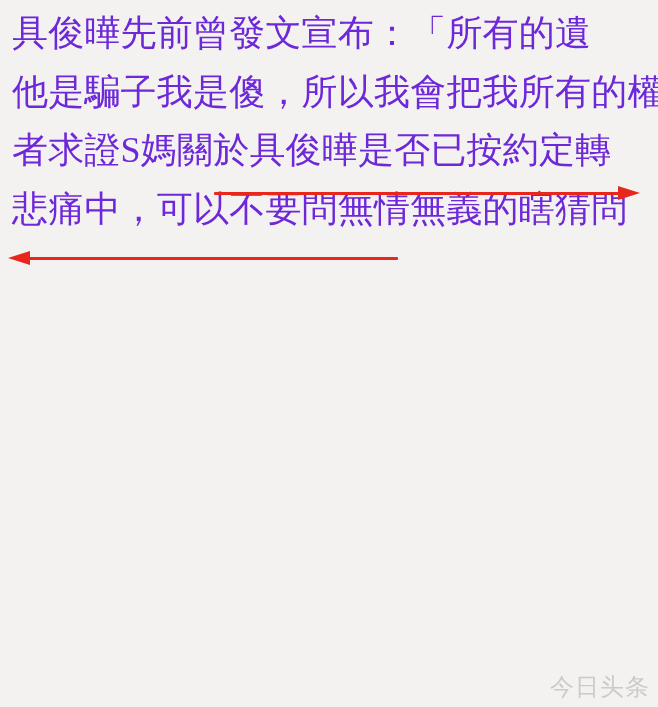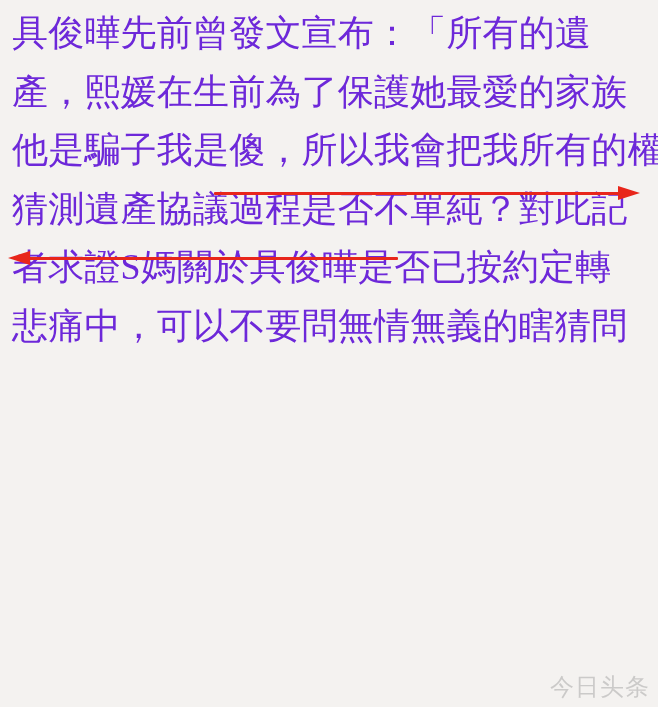--- a/index.html
+++ b/index.html
@@ -106,23 +106,21 @@
     background: #f4f2f0;
   }
 </style>
 </head>
 <body>
 
 <div id="page">
 
   <div id="article">
     <div class="line">具俊曄先前曾發文宣布：「所有的遺</div>
-    <div class="line">產，熙媛在生前為了保護她最愛的家族</div>
     <div class="line">他是騙子我是傻，所以我會把我所有的權</div>
-    <div class="line">猜測遺產協議過程是否不單純？對此記</div>
     <div class="line">者求證S媽關於具俊曄是否已按約定轉</div>
     <div class="line">悲痛中，可以不要問無情無義的瞎猜問</div>
   </div>
 
   <div class="arrow" id="arrow-right">
     <div class="shaft"></div>
     <div class="head"></div>
   </div>
 
   <div class="arrow" id="arrow-left">

